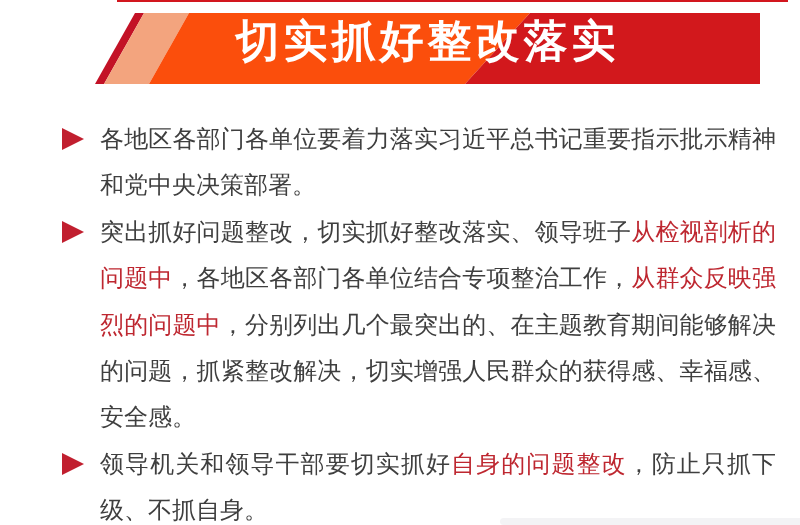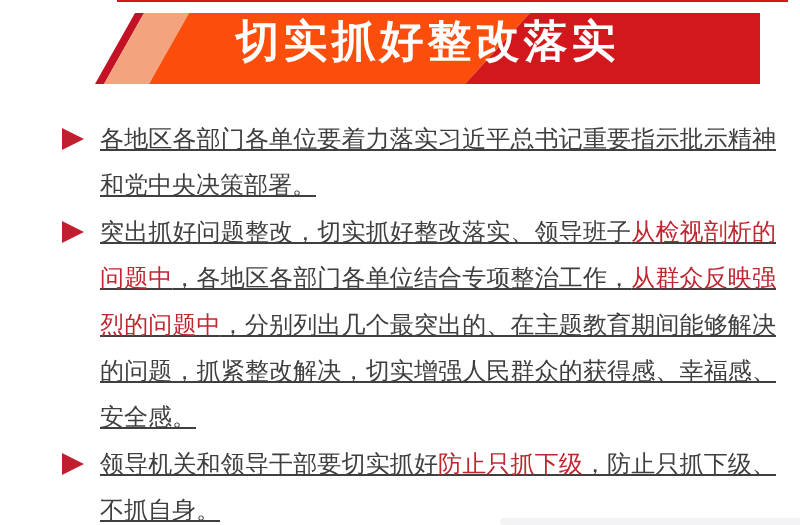--- a/index.html
+++ b/index.html
@@ -39,21 +39,21 @@
   
   .content{
     position:absolute;left:100px;top:116px;width:676px;
   }
   .bullets{
     list-style:none;margin:0;padding:0;
     font-size:24px;line-height:46.4px;
     color:var(--body-text,#3f3f3f);
     text-align:justify;
   }
-  .bullets li{position:relative;text-decoration:underline;}
+  .bullets li{position:relative;}
   .tri{
     position:absolute;left:-38px;top:12px;
     width:0;height:0;
     border-top:11px solid transparent;
     border-bottom:11px solid transparent;
     border-left:22px solid var(--bullet-red,#c11f2f);
   }
   .seg-red{color:var(--accent-red,#be2730);}
 
   
@@ -77,17 +77,17 @@
   </svg>
   <div class="banner-title-wrap">
     <h1 class="banner-title">切实抓好整改落实</h1>
   </div>
 </header>
 
 <main class="content">
   <ul class="bullets" id="bullet-list">
       <li><span class="tri"></span><span><span class="seg-normal">各地区各部门各单位要着力落实习近平总书记重要指示批示精神和党中央决策部署。</span></span></li>
       <li><span class="tri"></span><span><span class="seg-normal">突出抓好问题整改，切实抓好整改落实、领导班子</span><span class="seg-red">从检视剖析的问题中</span><span class="seg-normal">，各地区各部门各单位结合专项整治工作，</span><span class="seg-red">从群众反映强烈的问题中</span><span class="seg-normal">，分别列出几个最突出的、在主题教育期间能够解决的问题，抓紧整改解决，切实增强人民群众的获得感、幸福感、安全感。</span></span></li>
-      <li><span class="tri"></span><span><span class="seg-normal">领导机关和领导干部要切实抓好</span><span class="seg-red">防止只抓下级</span><span class="seg-normal">，防止只抓下级、不抓自身。</span></span></li>
+      <li><span class="tri"></span><span><span class="seg-normal">领导机关和领导干部要切实抓好</span><span class="seg-red">自身的问题整改</span><span class="seg-normal">，防止只抓下级、不抓自身。</span></span></li>
     </ul>
 </main>
 
 <div class="bottom-strip"></div>
 
 </body></html>

